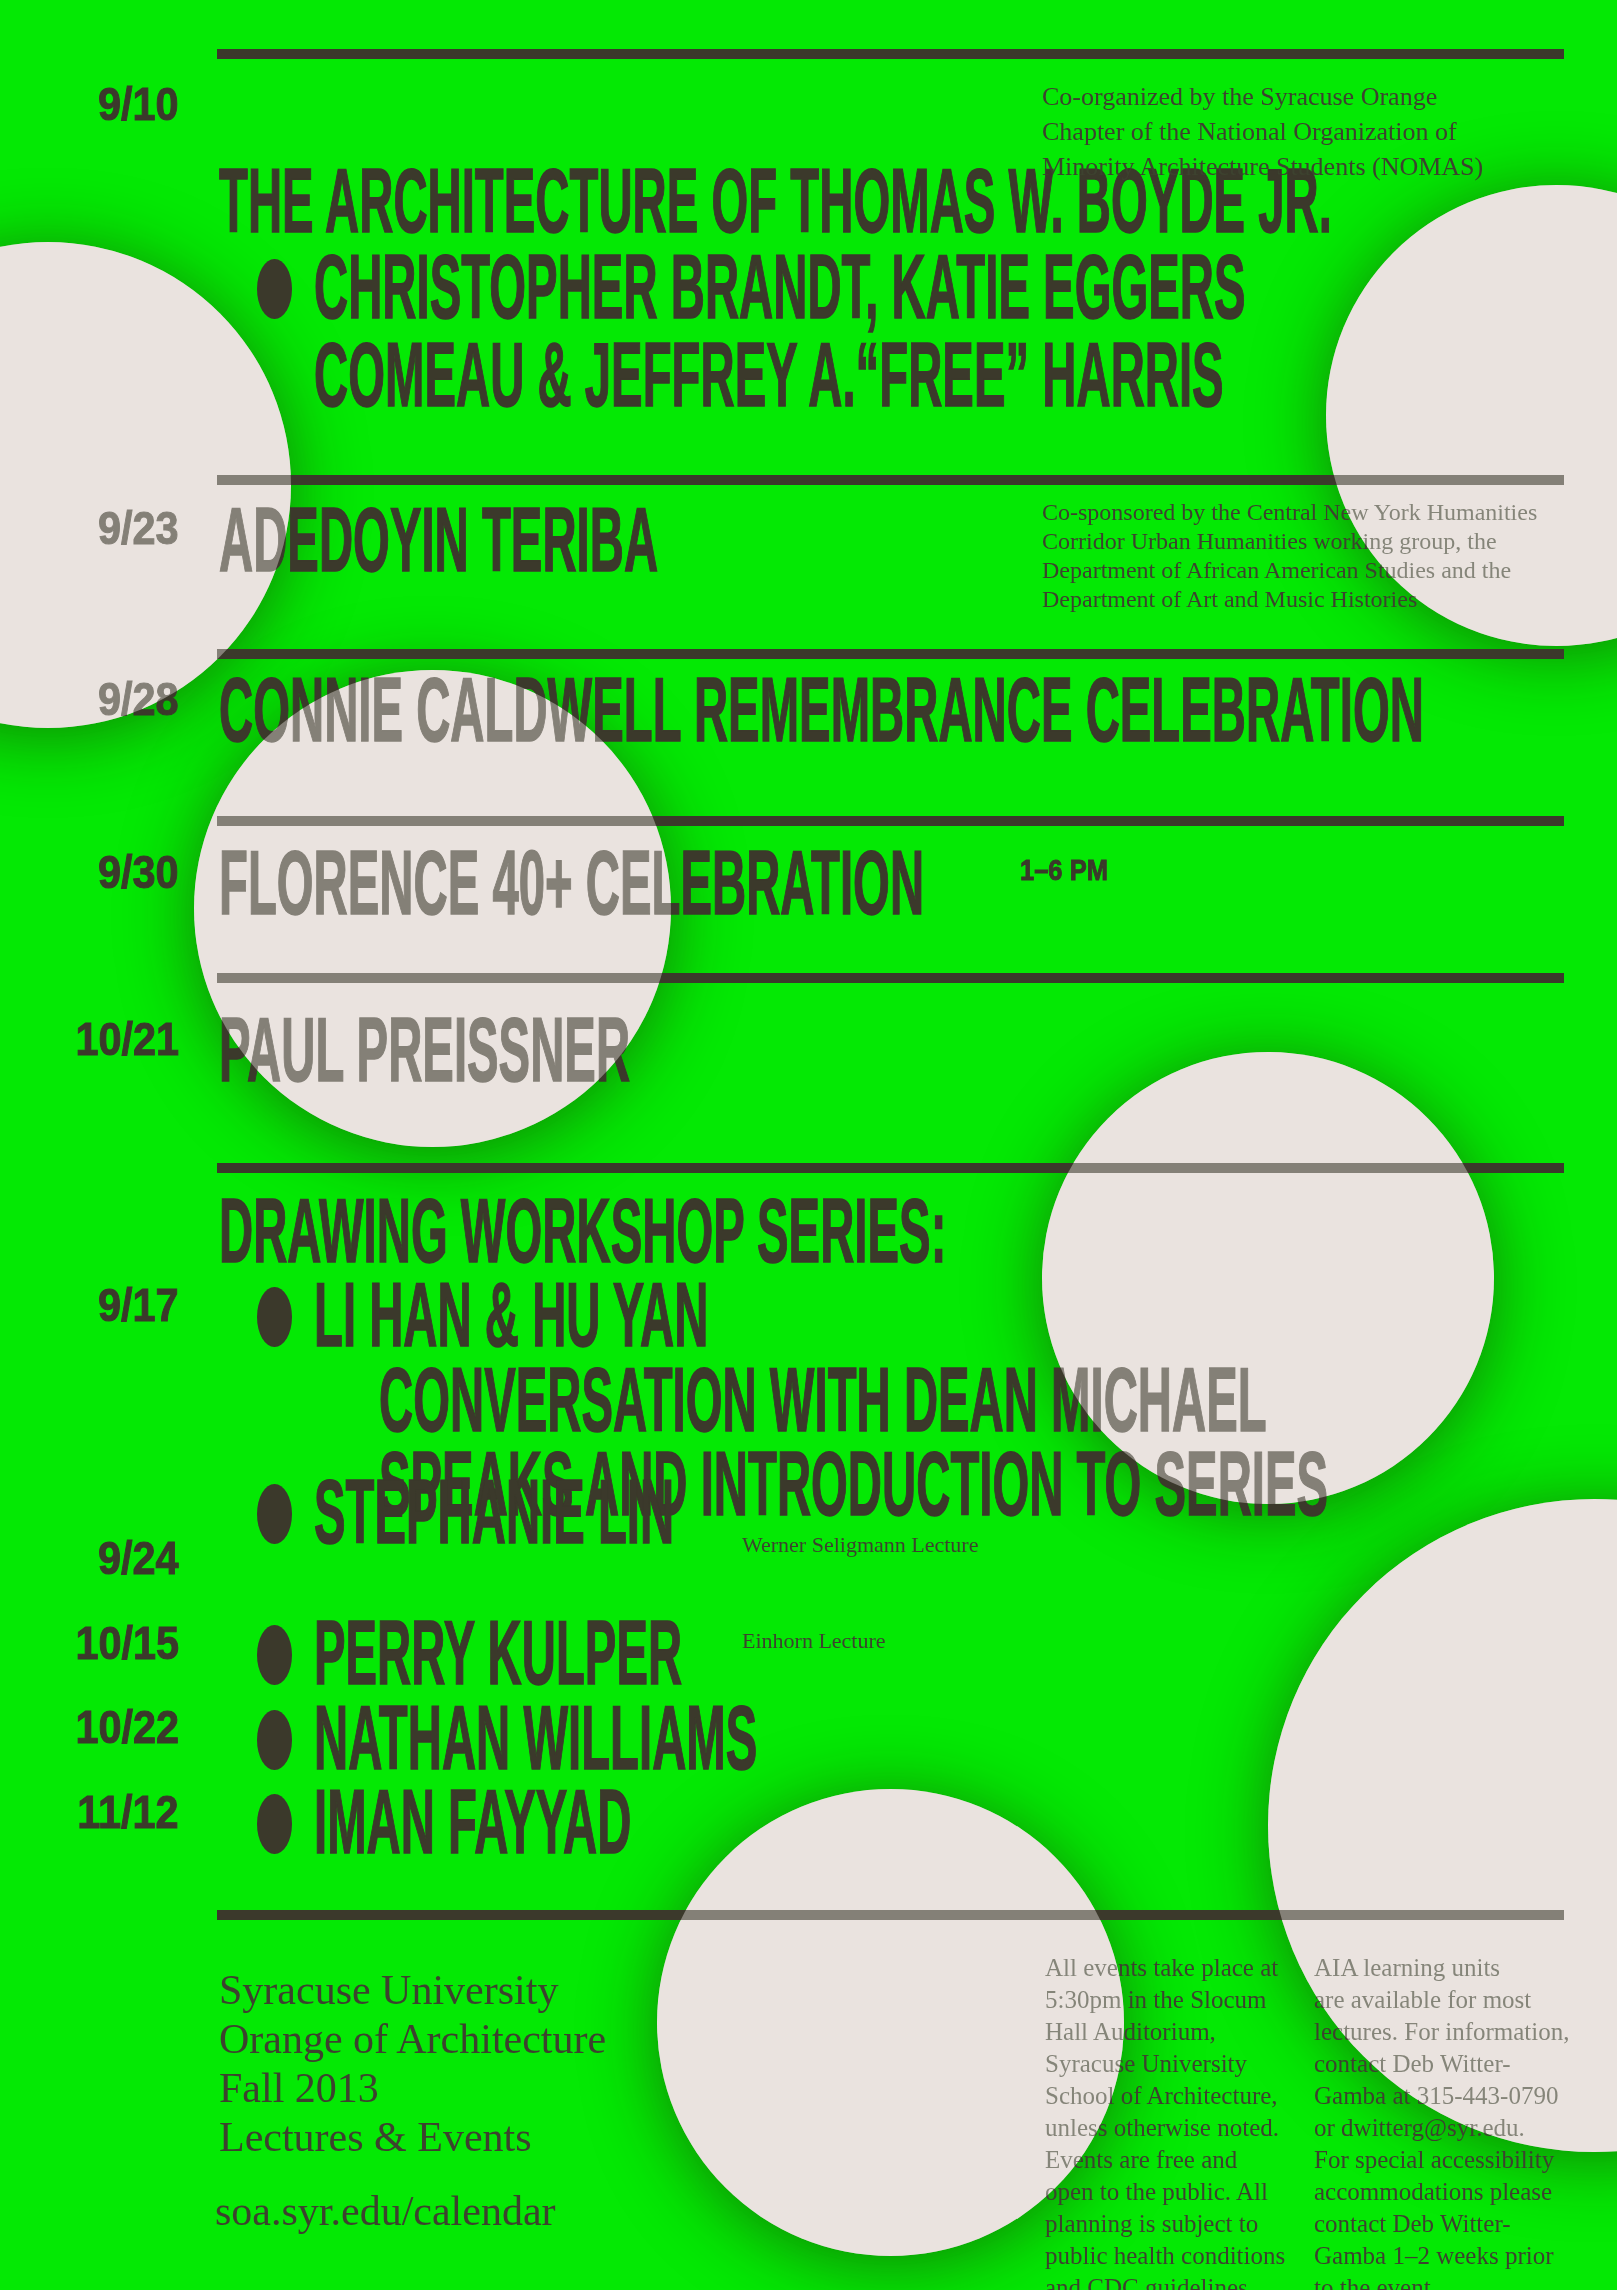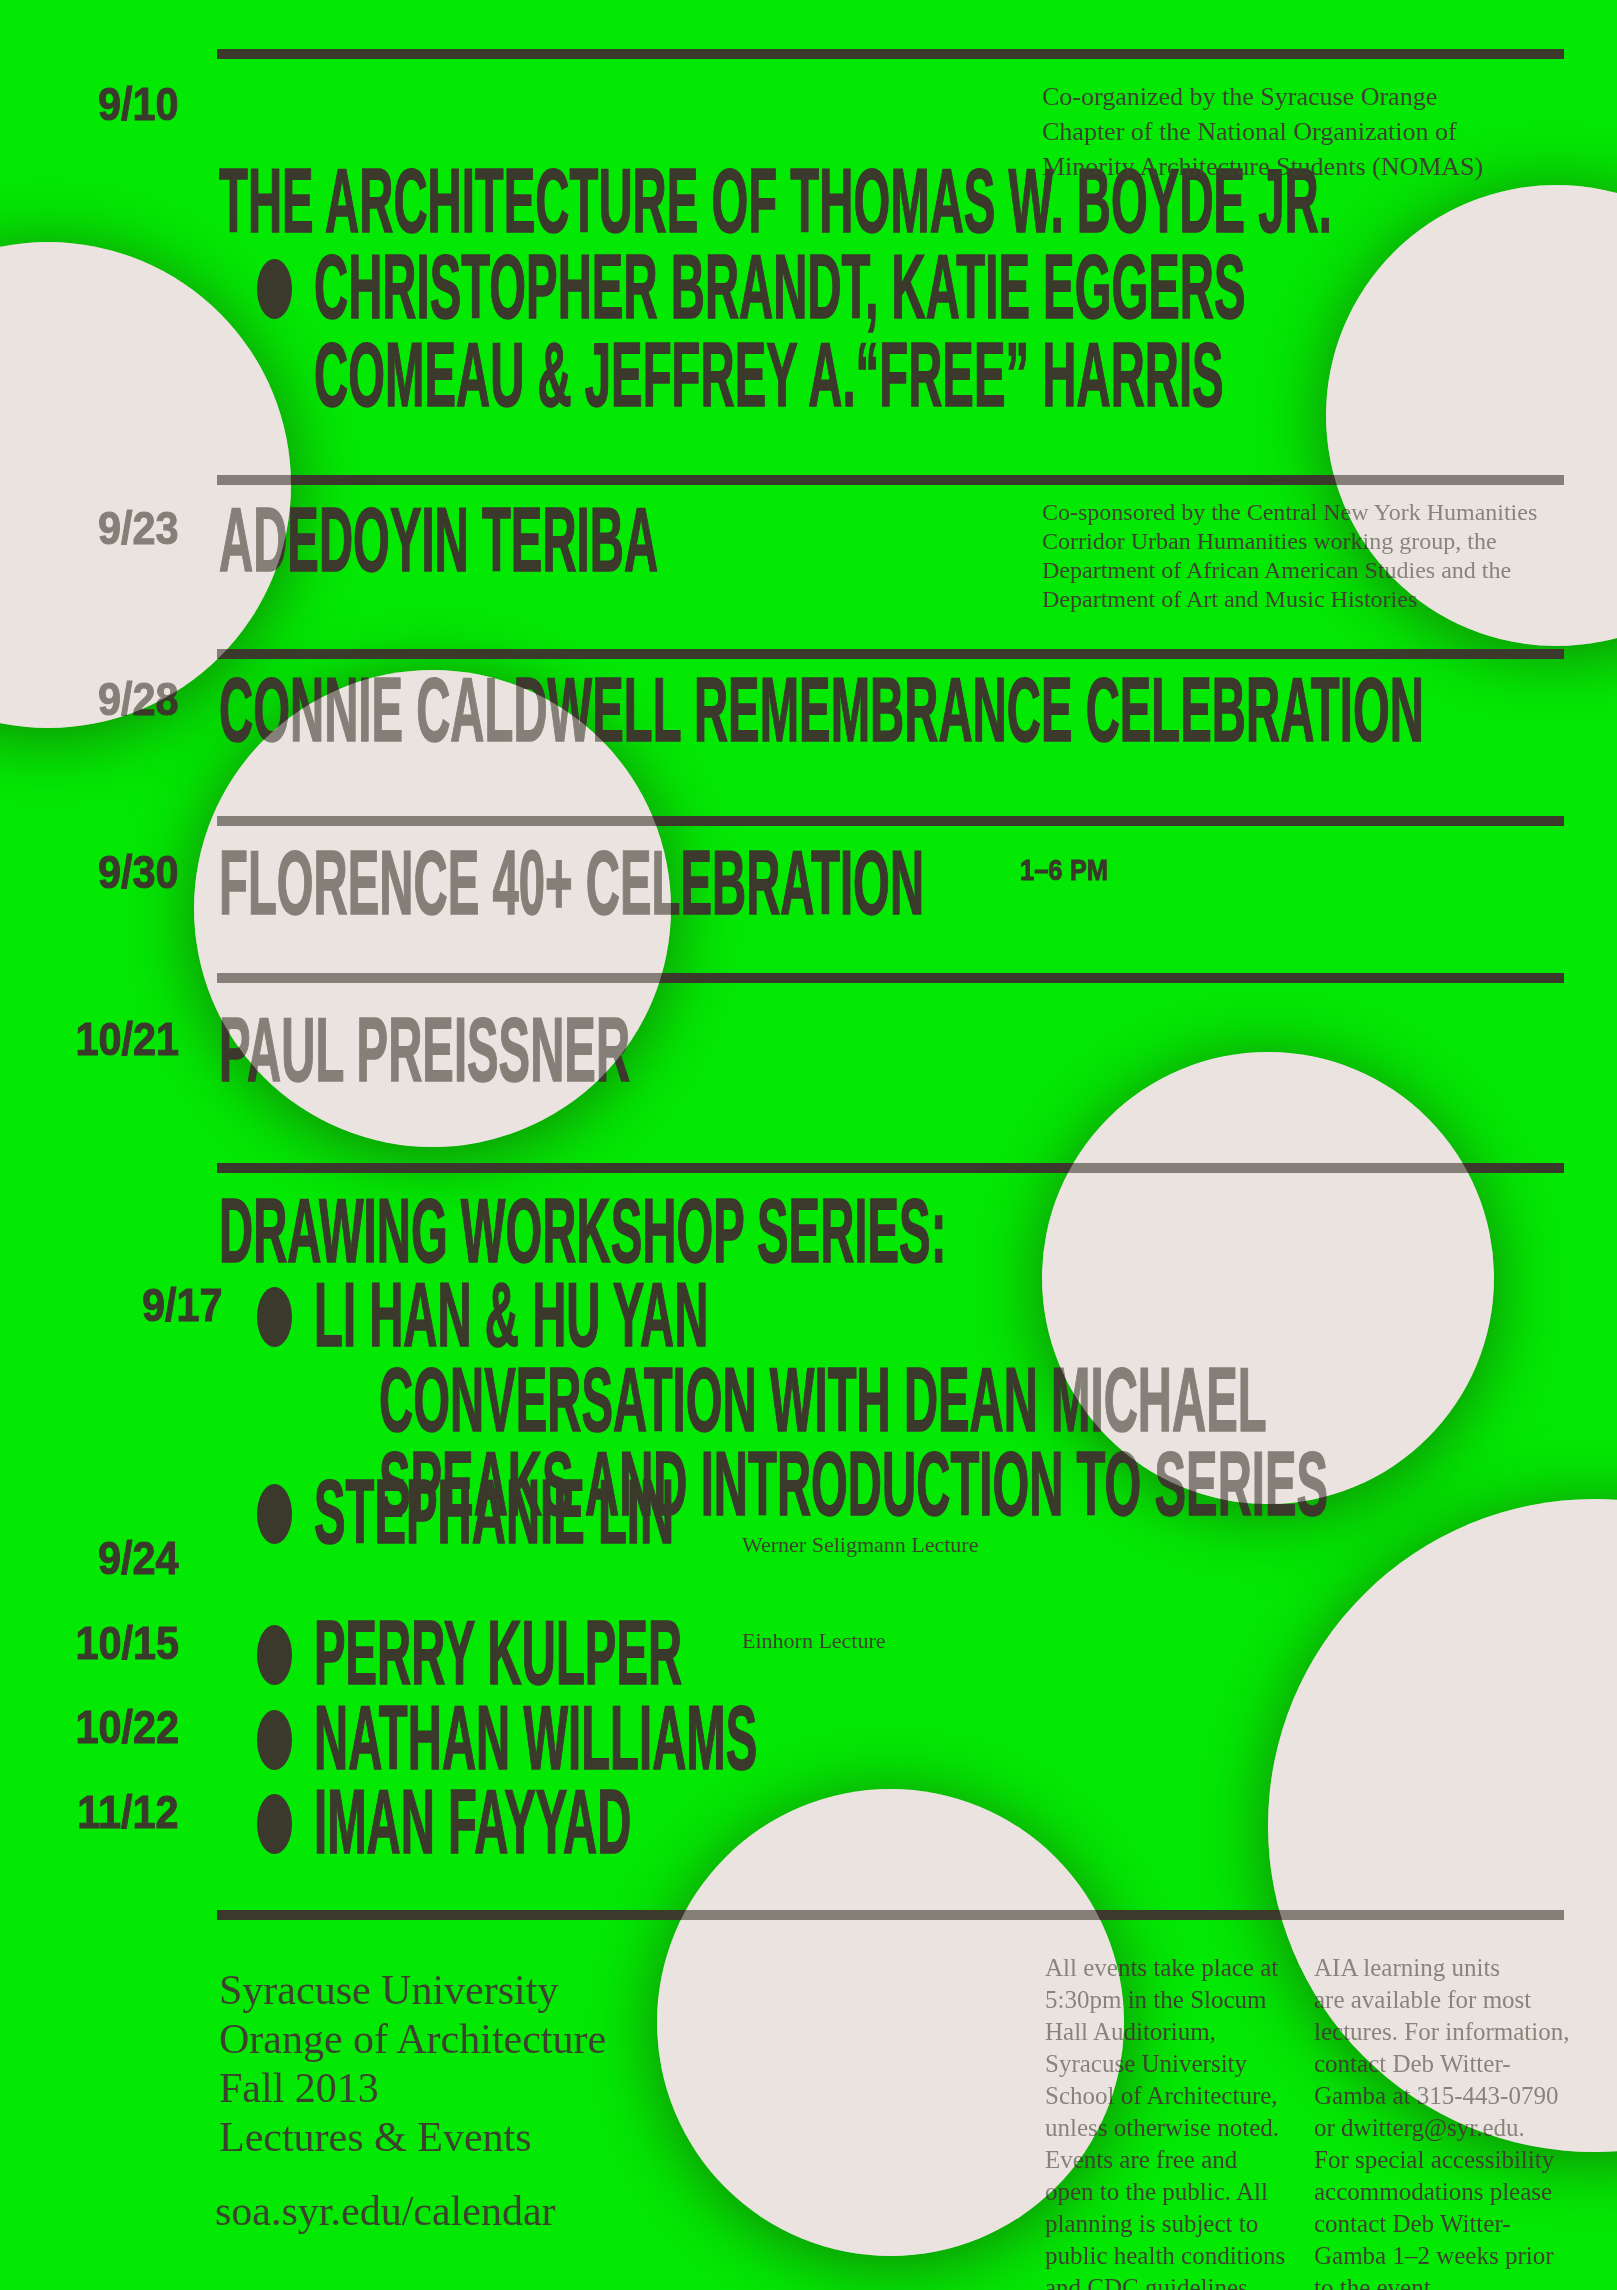--- a/index.html
+++ b/index.html
@@ -123,21 +123,21 @@
     <div class="big" style="left:219px;top:837px;"><span class="cond">FLORENCE 40+ CELEBRATION</span></div>
     <div class="time-badge"><span class="cond">1–6 PM</span></div>
 
     <div class="rule" style="top:973px;background:#3B392B;"></div>
     <div class="date" style="top:1016px;"><span class="cond">10/21</span></div>
     <div class="big" style="left:219px;top:1004px;"><span class="cond">PAUL PREISSNER</span></div>
 
     <div class="rule" style="top:1163px;background:#3B392B;"></div>
     <div class="big" style="left:219px;top:1185px;"><span class="cond">DRAWING WORKSHOP SERIES:</span></div>
 
-    <div class="date" style="top:1282px;padding-left:44px;"><span class="cond">9/17</span></div>
+    <div class="date" style="top:1282px;"><span class="cond">9/17</span></div>
     <div class="bullet-row big" style="top:1269px;">
       <span class="dot" style="background:#3B392B;"></span>
       <span class="cond">LI HAN &amp; HU YAN</span>
     </div>
     <div class="big" style="left:379px;top:1354px;"><span class="cond">CONVERSATION WITH DEAN MICHAEL</span></div>
     <div class="big" style="left:379px;top:1438px;"><span class="cond">SPEAKS AND INTRODUCTION TO SERIES</span></div>
 
     <div class="date" style="top:1535px;"><span class="cond">9/24</span></div>
     <div class="bullet-row big" style="top:1466px;justify-content:flex-end;">
       <span class="dot" style="background:#3B392B;"></span>

